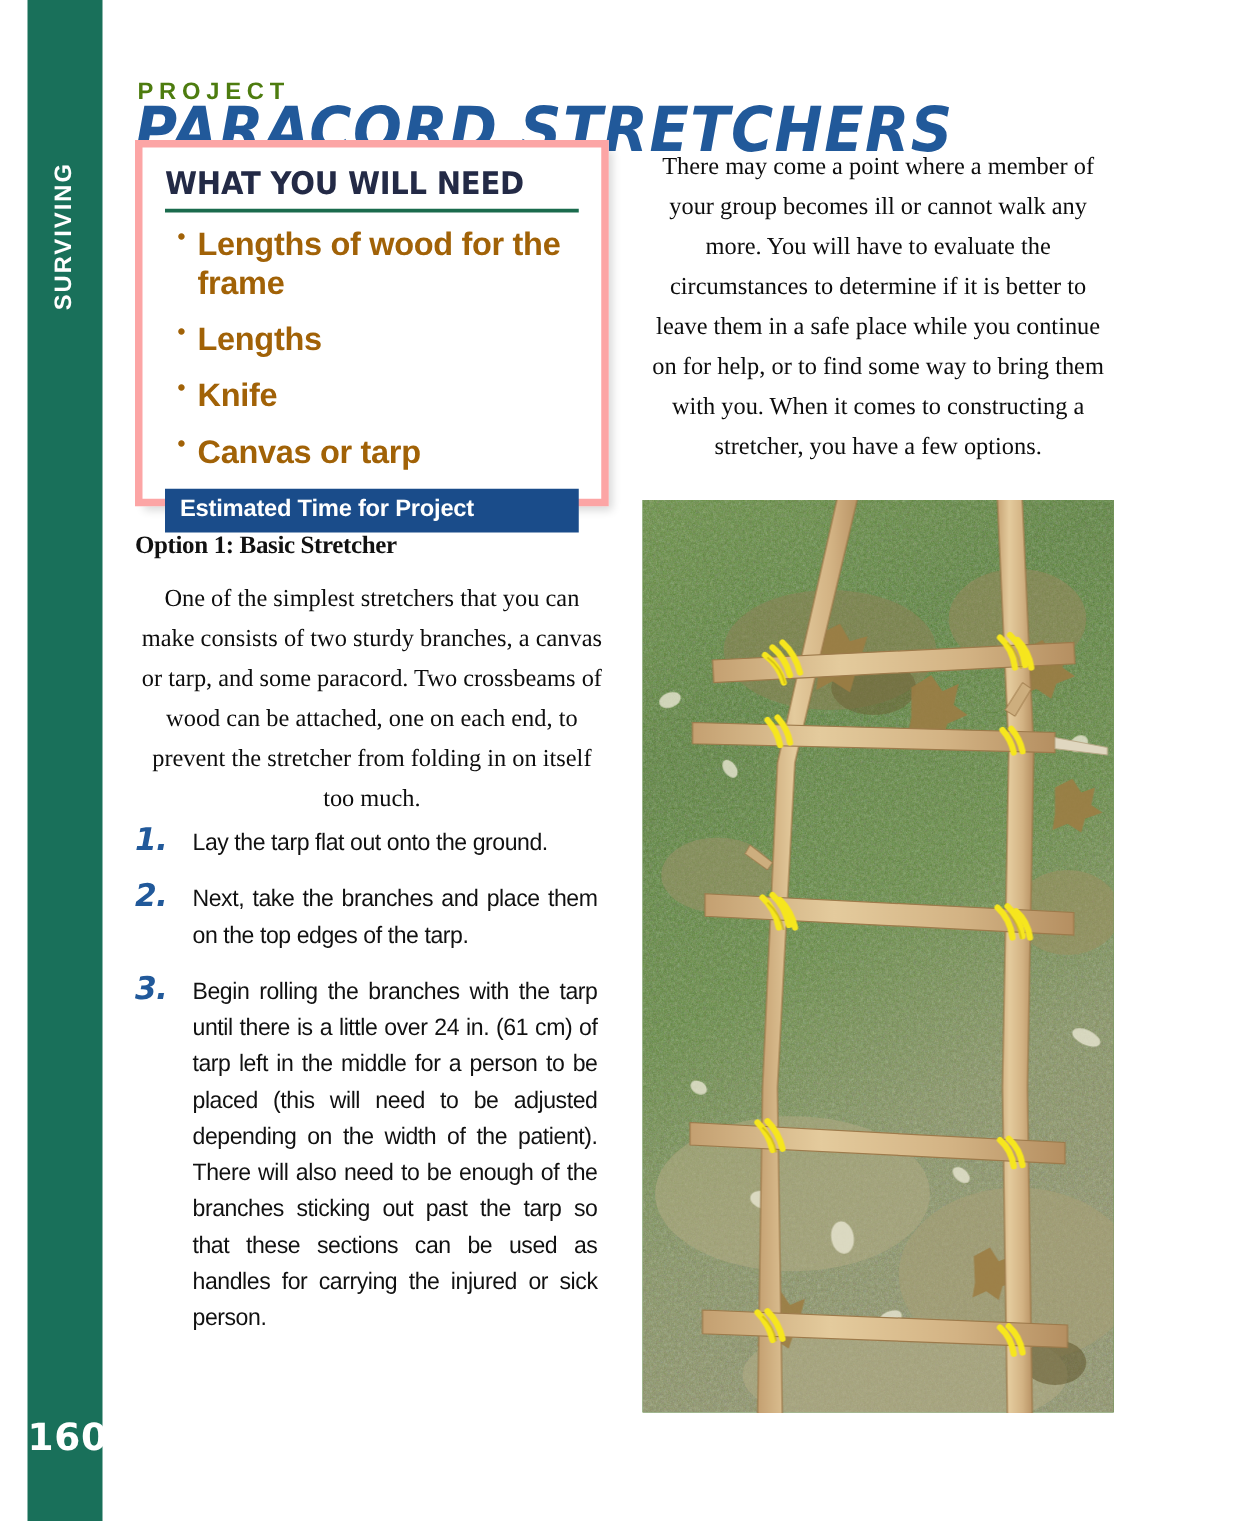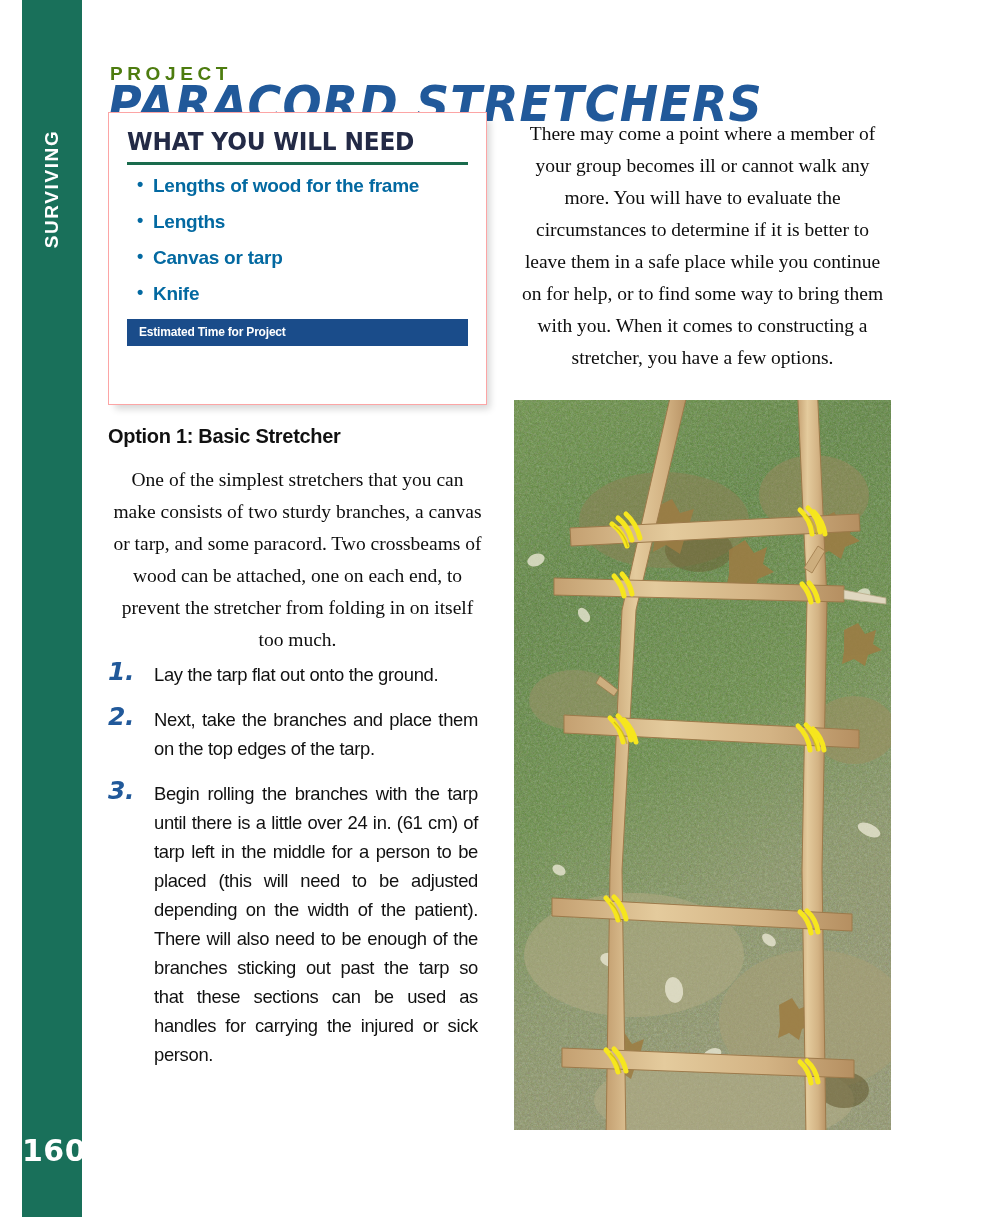--- a/index.html
+++ b/index.html
@@ -61,62 +61,62 @@
     line-height:1;
     transform:scaleY(1.08);
     transform-origin:left top;
   }
 
   
   .need-box{
     position:absolute;left:108px;top:112px;
     width:379px;height:293px;
     background:#ffffff;
-    border:1px solid #fca5a5;
+    border:6px solid #fca5a5;
     box-sizing:border-box;
     box-shadow:5px 6px 7px -2px rgba(0,0,0,0.16);
   }
   .need-inner{padding:14px 18px 0 18px;}
   .need-title{
     color:#232A46;
     font-family:"DejaVu Sans", sans-serif;
     font-weight:700;
     font-size:25px;
     letter-spacing:-0.2px;
     transform:scaleX(0.93);
     transform-origin:left center;
     white-space:nowrap;
   }
   .need-rule{
     margin-top:6px;
     height:3px;background:#1A6B4D;width:100%;
   }
   .need-list{list-style:none;margin:10px 0 0 0;padding:0;}
   .need-list li{
-    color:#0369a1;
-    font-family:"Liberation Sans", sans-serif;
-    font-weight:700;
-    font-size:19px;
+    color:#a16207;
+    font-family:"Liberation Sans", sans-serif;
+    font-weight:700;
+    font-size:26px;
     padding-left:26px;
     margin-bottom:14px;
     position:relative;
     letter-spacing:-0.25px;
   }
   .need-list li::before{
     content:"\2022";
     position:absolute;left:10px;top:-1px;
     font-size:18px;
   }
   .est-bar{
     margin-top:4px;
     background:#1A4C8A;
     color:#ffffff;
     font-family:"Liberation Sans", sans-serif;
     font-weight:700;
-    font-size:12px;
+    font-size:19px;
     letter-spacing:-0.2px;
     padding:6px 0 7px 12px;
     width:100%;
     box-sizing:border-box;
   }
   .est-list{list-style:none;margin:9px 0 0 0;padding:0;}
   .est-list li{
     color:#111111;
     font-family:"Liberation Sans", sans-serif;
     font-weight:700;
@@ -130,21 +130,21 @@
     position:absolute;left:10px;top:-1px;
     font-size:18px;
   }
 
   
   .col-left{position:absolute;left:108px;top:425px;width:379px;}
   .col-right{position:absolute;left:514px;top:118px;width:377px;}
 
   .subhead{
     color:#111111;
-    font-family:Liberation Sans, sans-serif;
+    font-family:Liberation Serif, serif;
     font-weight:700;
     font-size:20px;
     letter-spacing:-0.3px;
     margin:0 0 16px 0;
   }
   .body-serif{
     color:#0d0d0d;
     font-family:"Liberation Serif", serif;
     font-size:19.5px;
     line-height:32px;
@@ -199,22 +199,22 @@
   <h1 class="title">PARACORD STRETCHERS</h1>
 
   <div class="need-box">
     <div class="need-inner">
       <div class="need-title">WHAT YOU WILL NEED</div>
       <div class="need-rule"></div>
 
       <ul class="need-list">
         <li>Lengths of wood for the frame</li>
         <li>Lengths</li>
+        <li>Knife</li>
         <li>Canvas or tarp</li>
-        <li>Knife</li>
       </ul>
 
       <div class="est-bar">Estimated Time for Project</div>
 
     </div>
   </div>
 
   <div class="col-right">
     <p class="body-serif">There may come a point where a member of your group becomes ill or cannot walk any more. You will have to evaluate the circumstances to determine if it is better to leave them in a safe place while you continue on for help, or to find some way to bring them with you. When it comes to constructing a stretcher, you have a few options.</p>
   </div>

